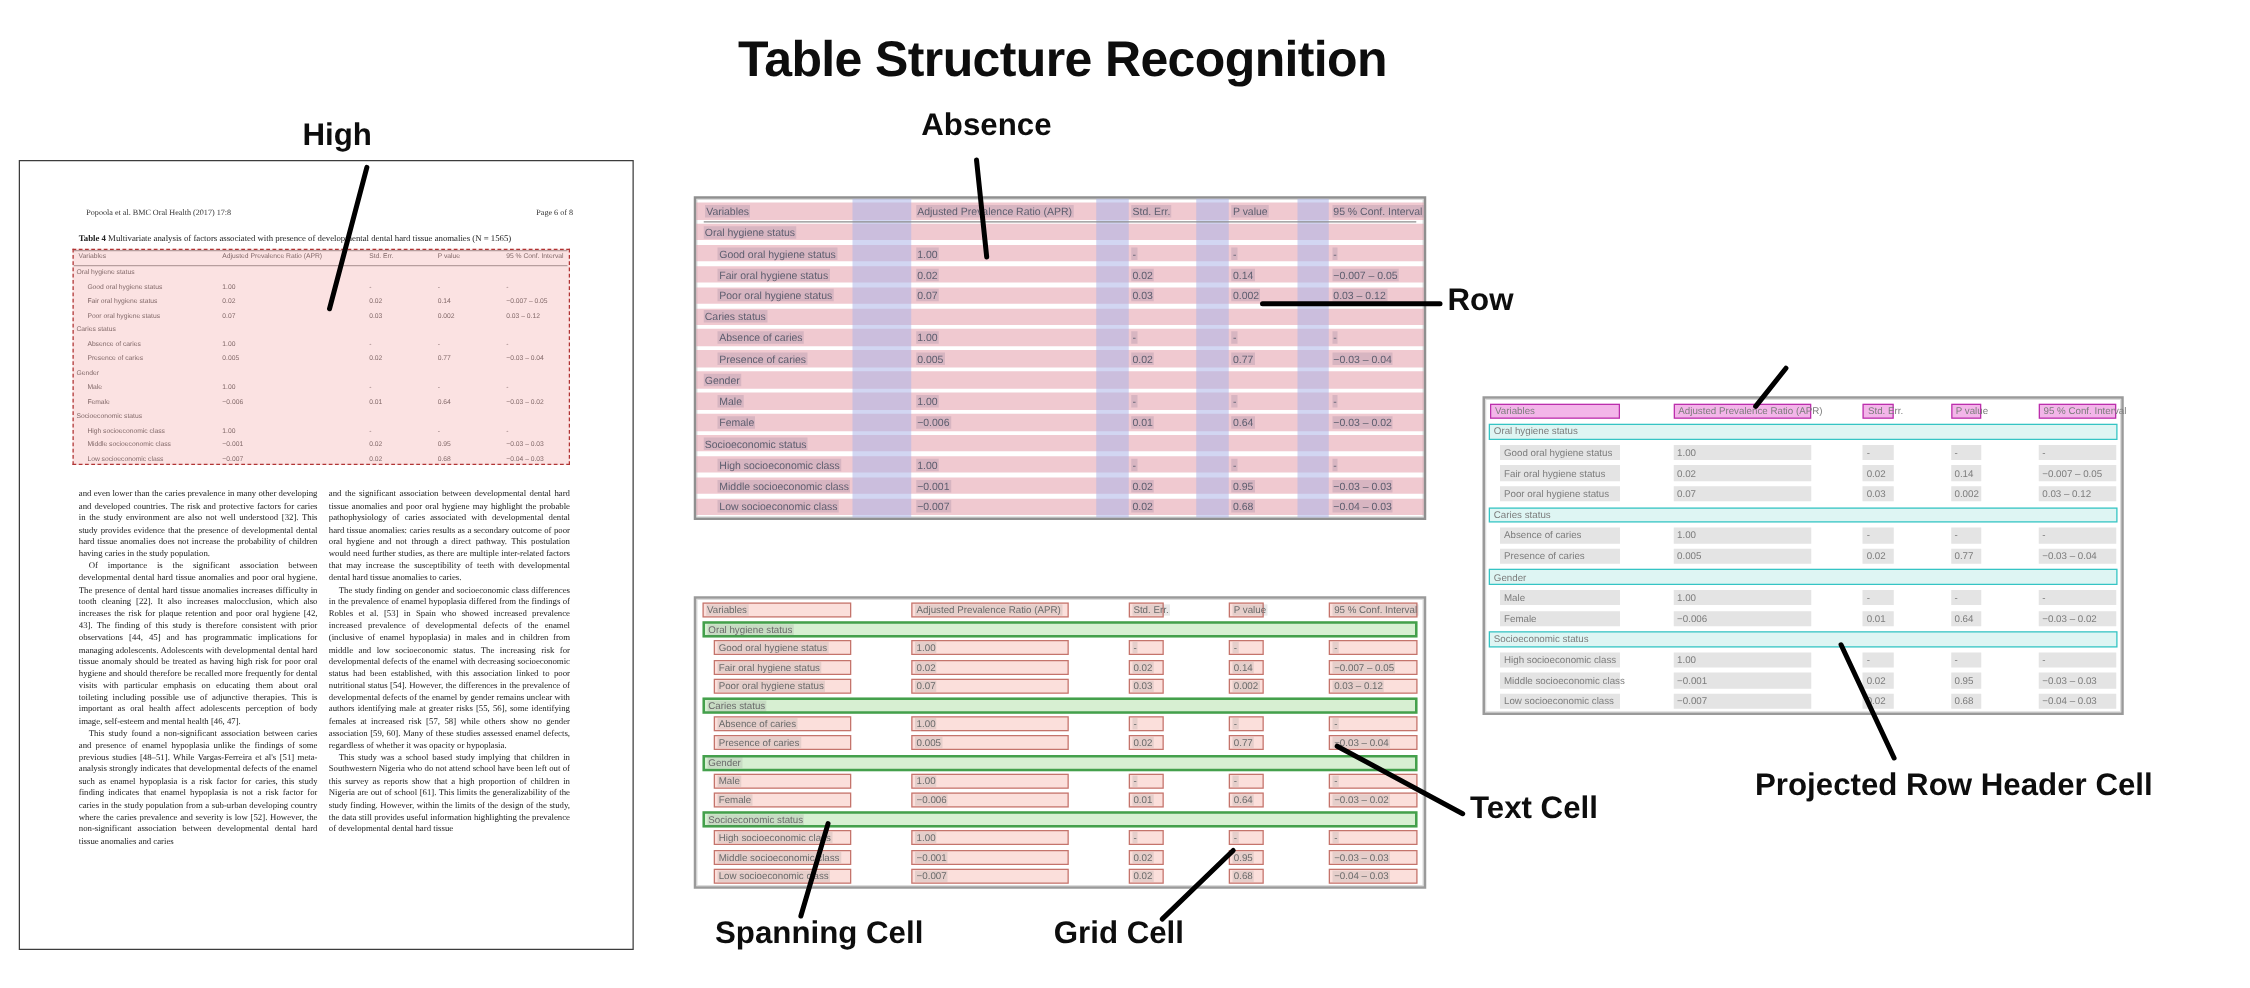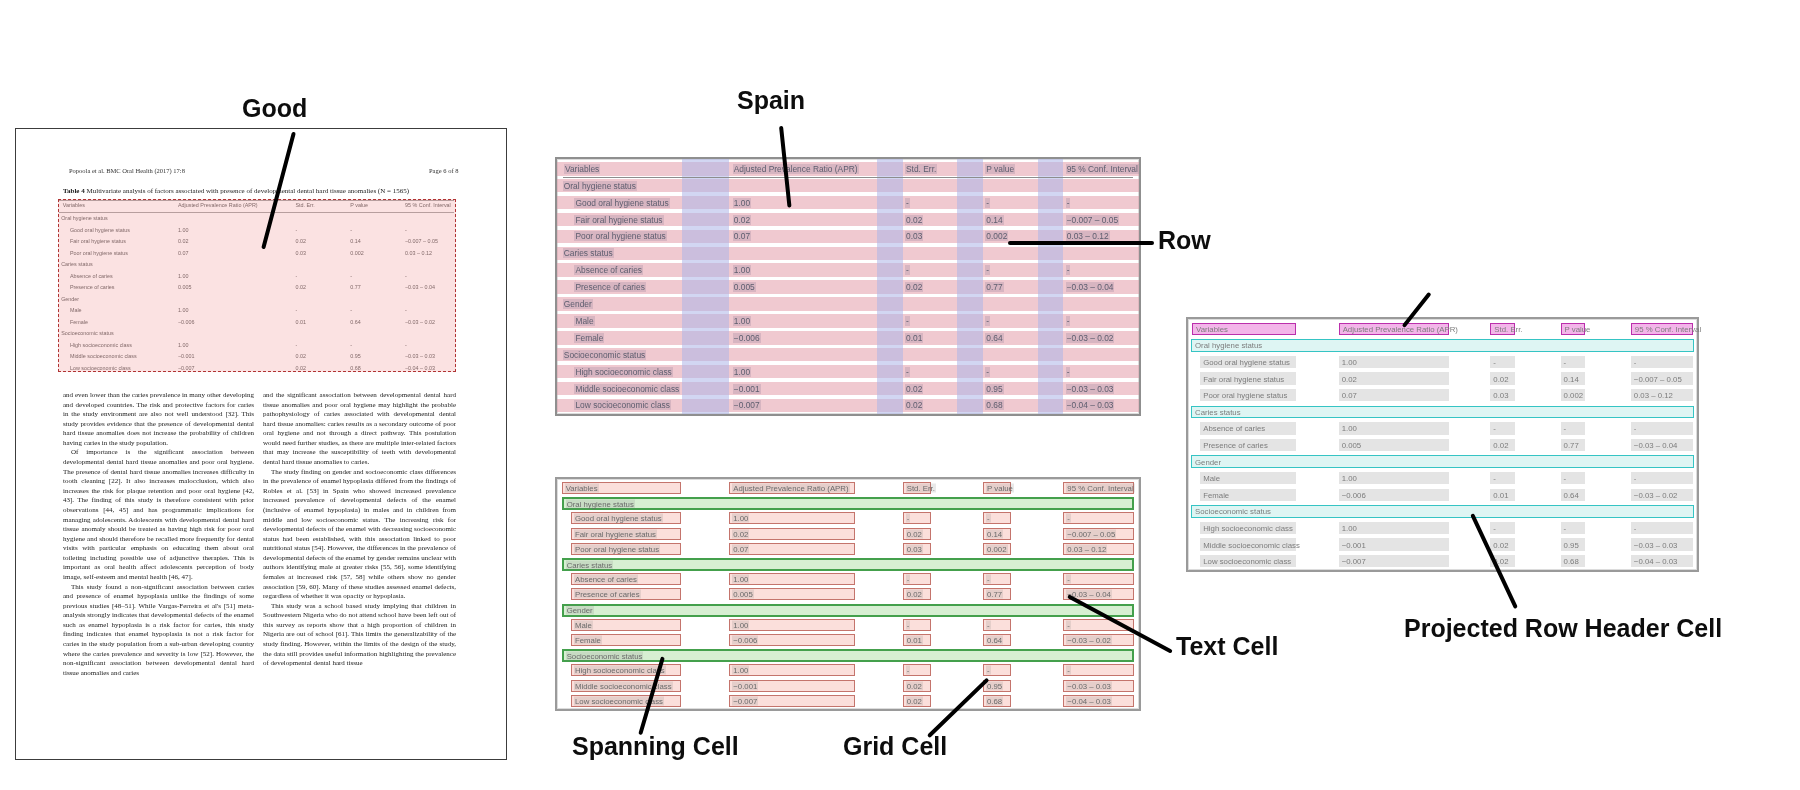--- a/index.html
+++ b/index.html
@@ -40,23 +40,24 @@
   .cellbox{position:absolute;z-index:3;}
   .cellbox .ct{position:absolute;left:2px;top:50%;transform:translateY(-50%);
       font-size:7.8px;white-space:nowrap;color:#6a6a6a;background:rgba(120,120,120,0.16);padding:0 1px;}
   .graybox .ct{background:transparent;color:#7c7c7c;}
 </style>
 </head>
 <body>
 
 <div id="canvas">
 
-
-  <div class="ann" style="left:242px;top:94px;">Good</div>
-  <div class="ann" style="left:737px;top:86px;">Spain</div>
+  <div class="title" style="left:550px;top:26px;width:600px;">Table Structure Recognition</div>
+
+  <div class="ann" style="left:242px;top:94px;">High</div>
+  <div class="ann" style="left:737px;top:86px;">Absence</div>
   <div class="ann" style="left:1158px;top:226px;">Row</div>
   <div class="ann" style="left:572px;top:732px;">Spanning Cell</div>
   <div class="ann" style="left:843px;top:732px;">Grid Cell</div>
   <div class="ann" style="left:1176px;top:632px;">Text Cell</div>
   <div class="ann" style="left:1404px;top:614px;">Projected Row Header Cell</div>
 
   <div class="aline" style="left:294px;top:130px;width:121px;transform:rotate(104.8deg);"></div>
   <div class="aline" style="left:781px;top:124px;width:82px;transform:rotate(84deg);"></div>
   <div class="aline" style="left:1008px;top:241px;width:146px;transform:rotate(0deg);"></div>
   <div class="aline" style="left:663px;top:655px;width:81px;transform:rotate(106.4deg);"></div>

